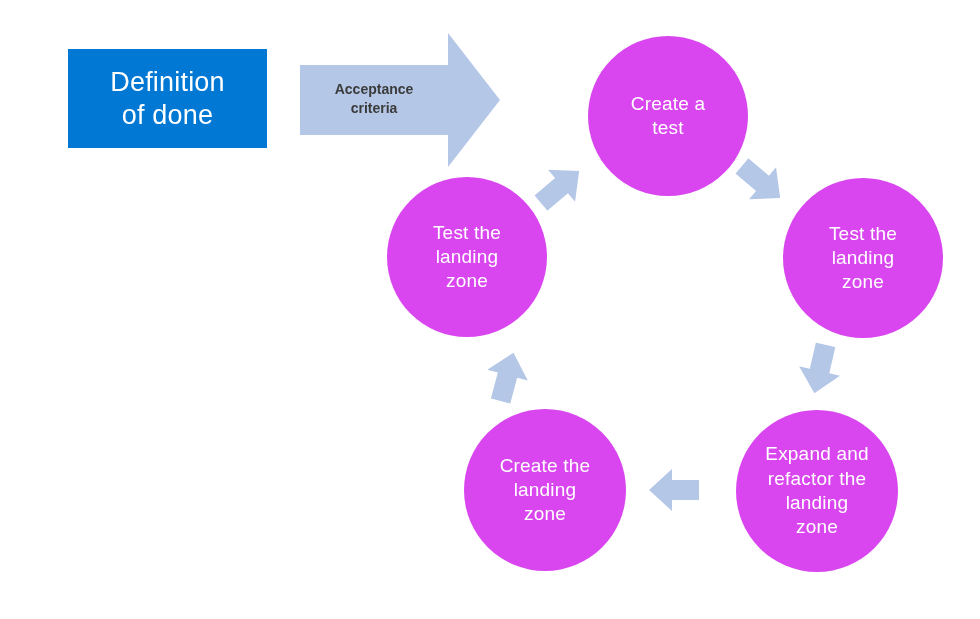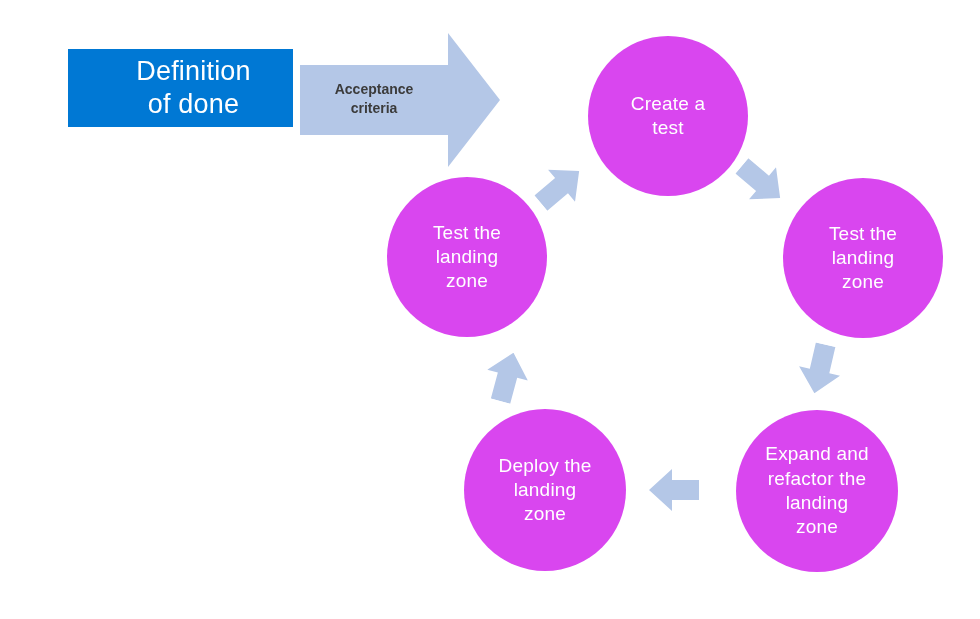--- a/index.html
+++ b/index.html
@@ -14,27 +14,26 @@
     height: 619px;
     background: #ffffff;
     overflow: hidden;
   }
   
   .def-box {
     position: absolute;
     left: 68px;
     top: 49px;
     width: 199px;
-    height: 78px;
+    height: 99px;
     background: #0078D4;
     display: flex;
     align-items: center;
     justify-content: center;
     text-align: center;
-    padding-left: 26px;
   }
   .def-box .label {
     color: #ffffff;
     font-size: 27px;
     font-weight: 400;
     line-height: 1.22;
     white-space: pre-line;
     letter-spacing: 0.2px;
   }
   
@@ -126,21 +125,21 @@
 landing
 zone</span>
   </div>
   <div class="node node-bottom-right">
     <span class="label">Expand and
 refactor the
 landing
 zone</span>
   </div>
   <div class="node node-bottom-left">
-    <span class="label">Deploy the
+    <span class="label">Create the
 landing
 zone</span>
   </div>
   <div class="node node-left">
     <span class="label">Test the
 landing
 zone</span>
   </div>
 
   <div class="carrow carrow-1">

